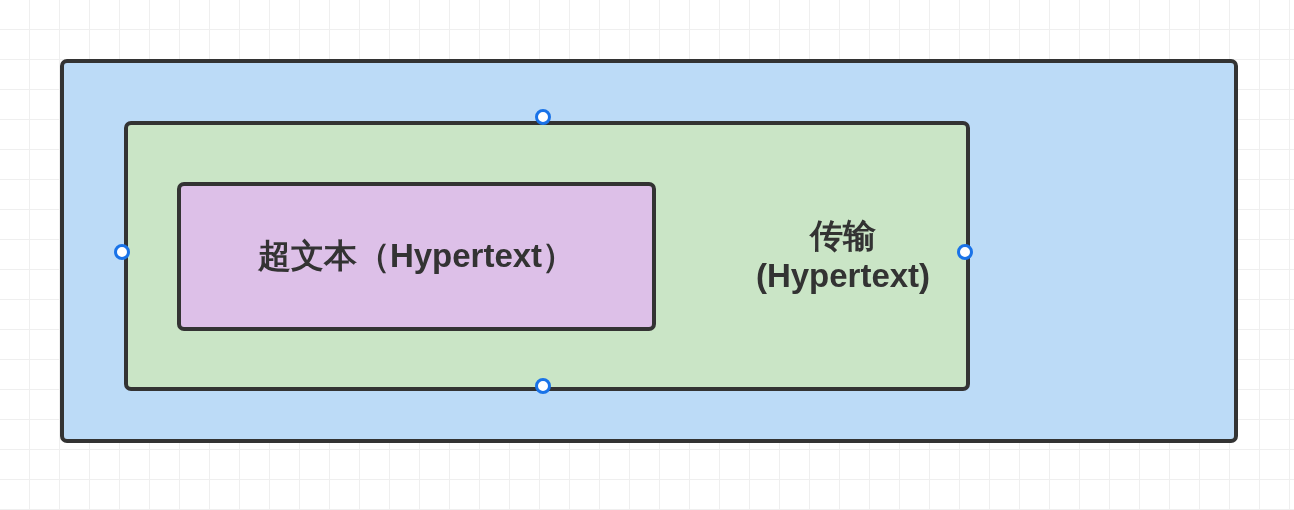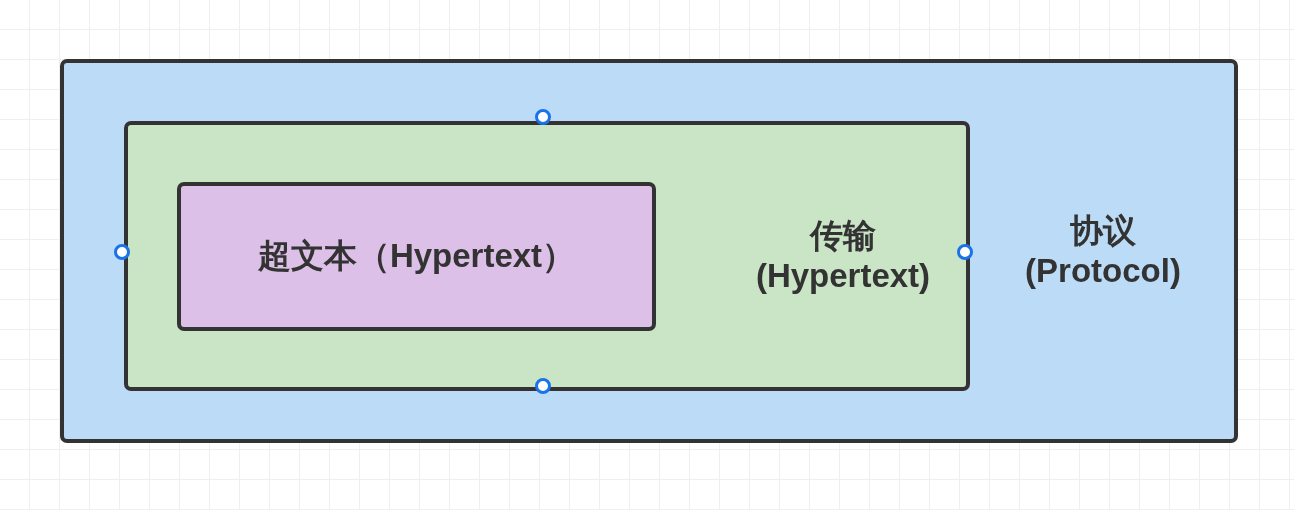--- a/index.html
+++ b/index.html
@@ -119,22 +119,20 @@
     <div id="shape-transfer" class="shape">
 
       <div id="shape-hypertext" class="shape">
         <div id="label-hypertext" class="shape-label">超文本（Hypertext）</div>
       </div>
 
       <div id="label-transfer" class="shape-label">传输
 (Hypertext)</div>
     </div>
 
-    <div id="label-protocol" class="shape-label">协议
-(Protocol)</div>
   </div>
 
   <div id="handle-top" class="handle"></div>
   <div id="handle-left" class="handle"></div>
   <div id="handle-right" class="handle"></div>
   <div id="handle-bottom" class="handle"></div>
 
 </div>
 
 </body></html>

